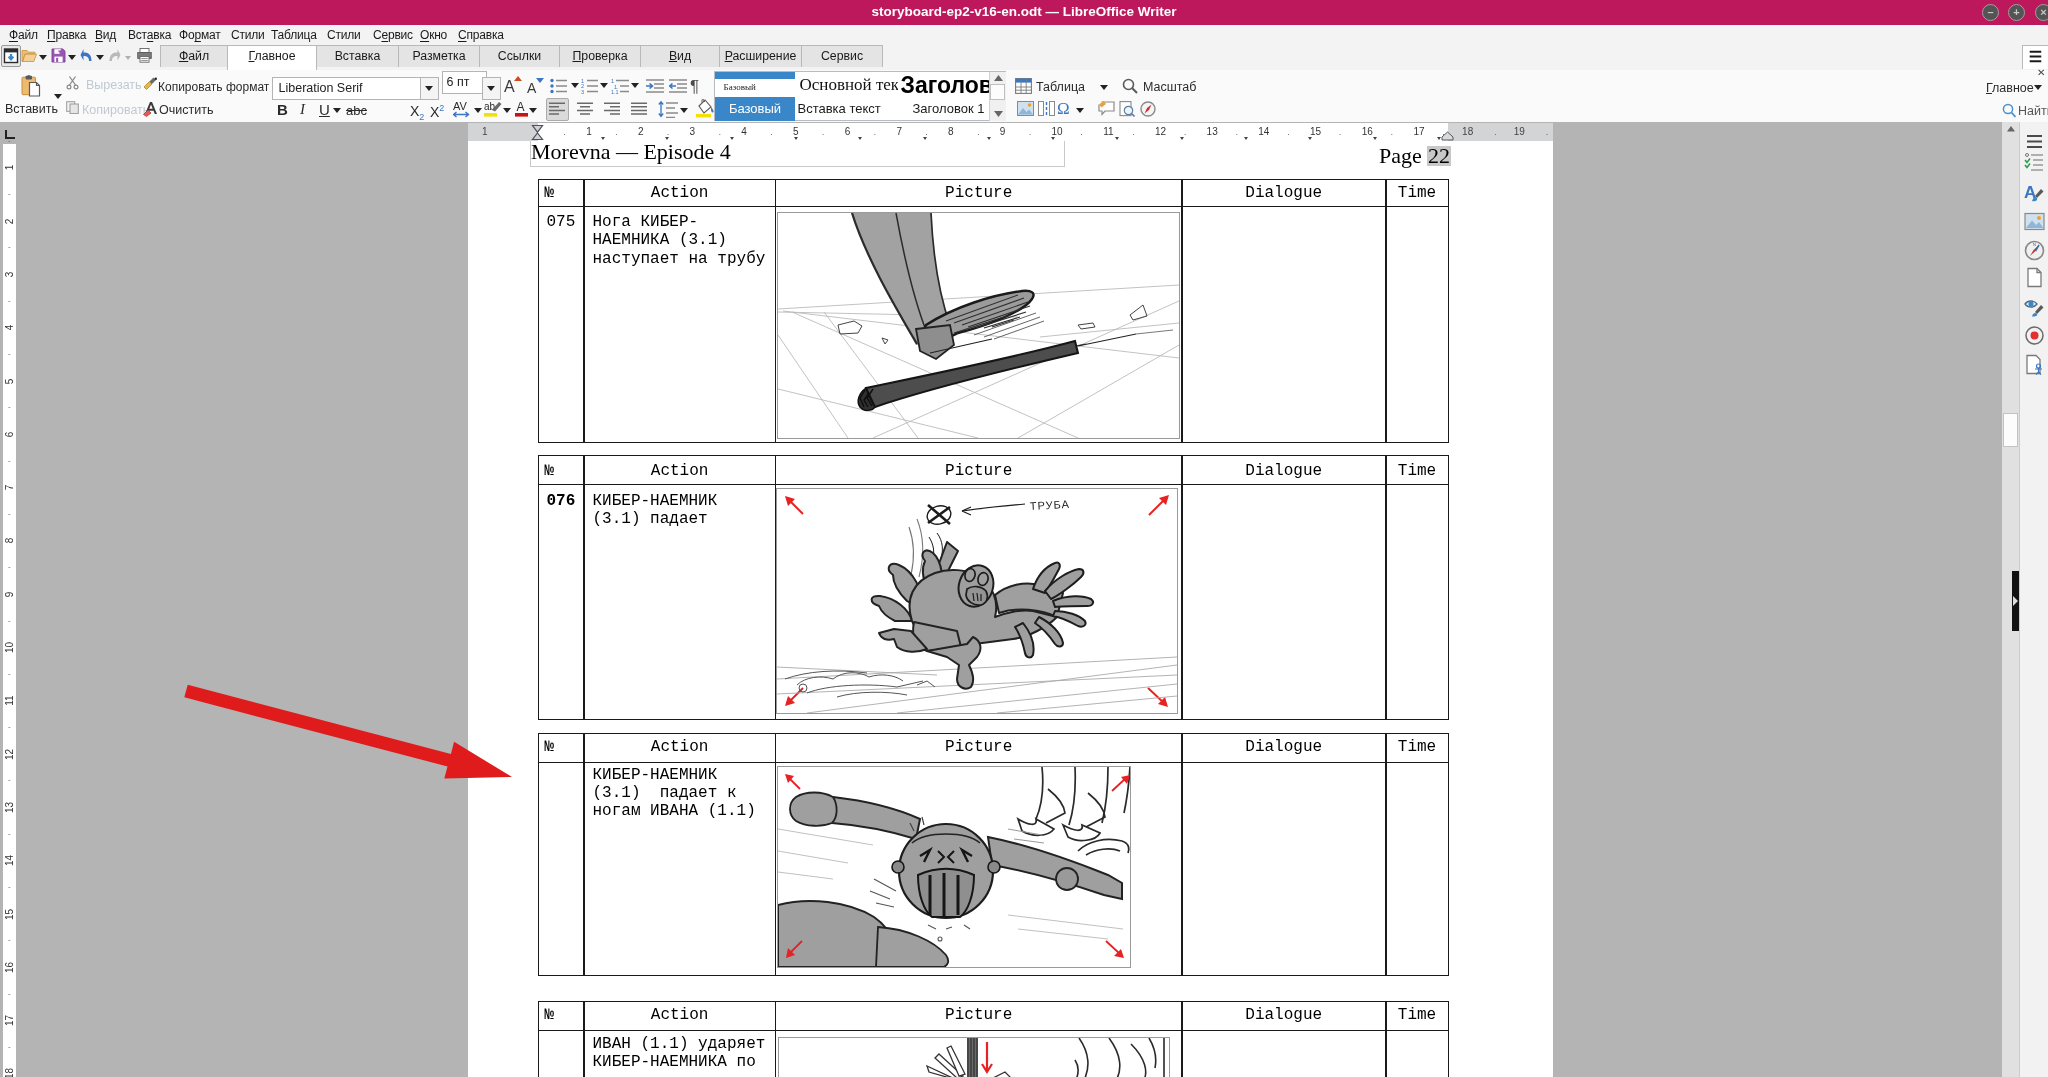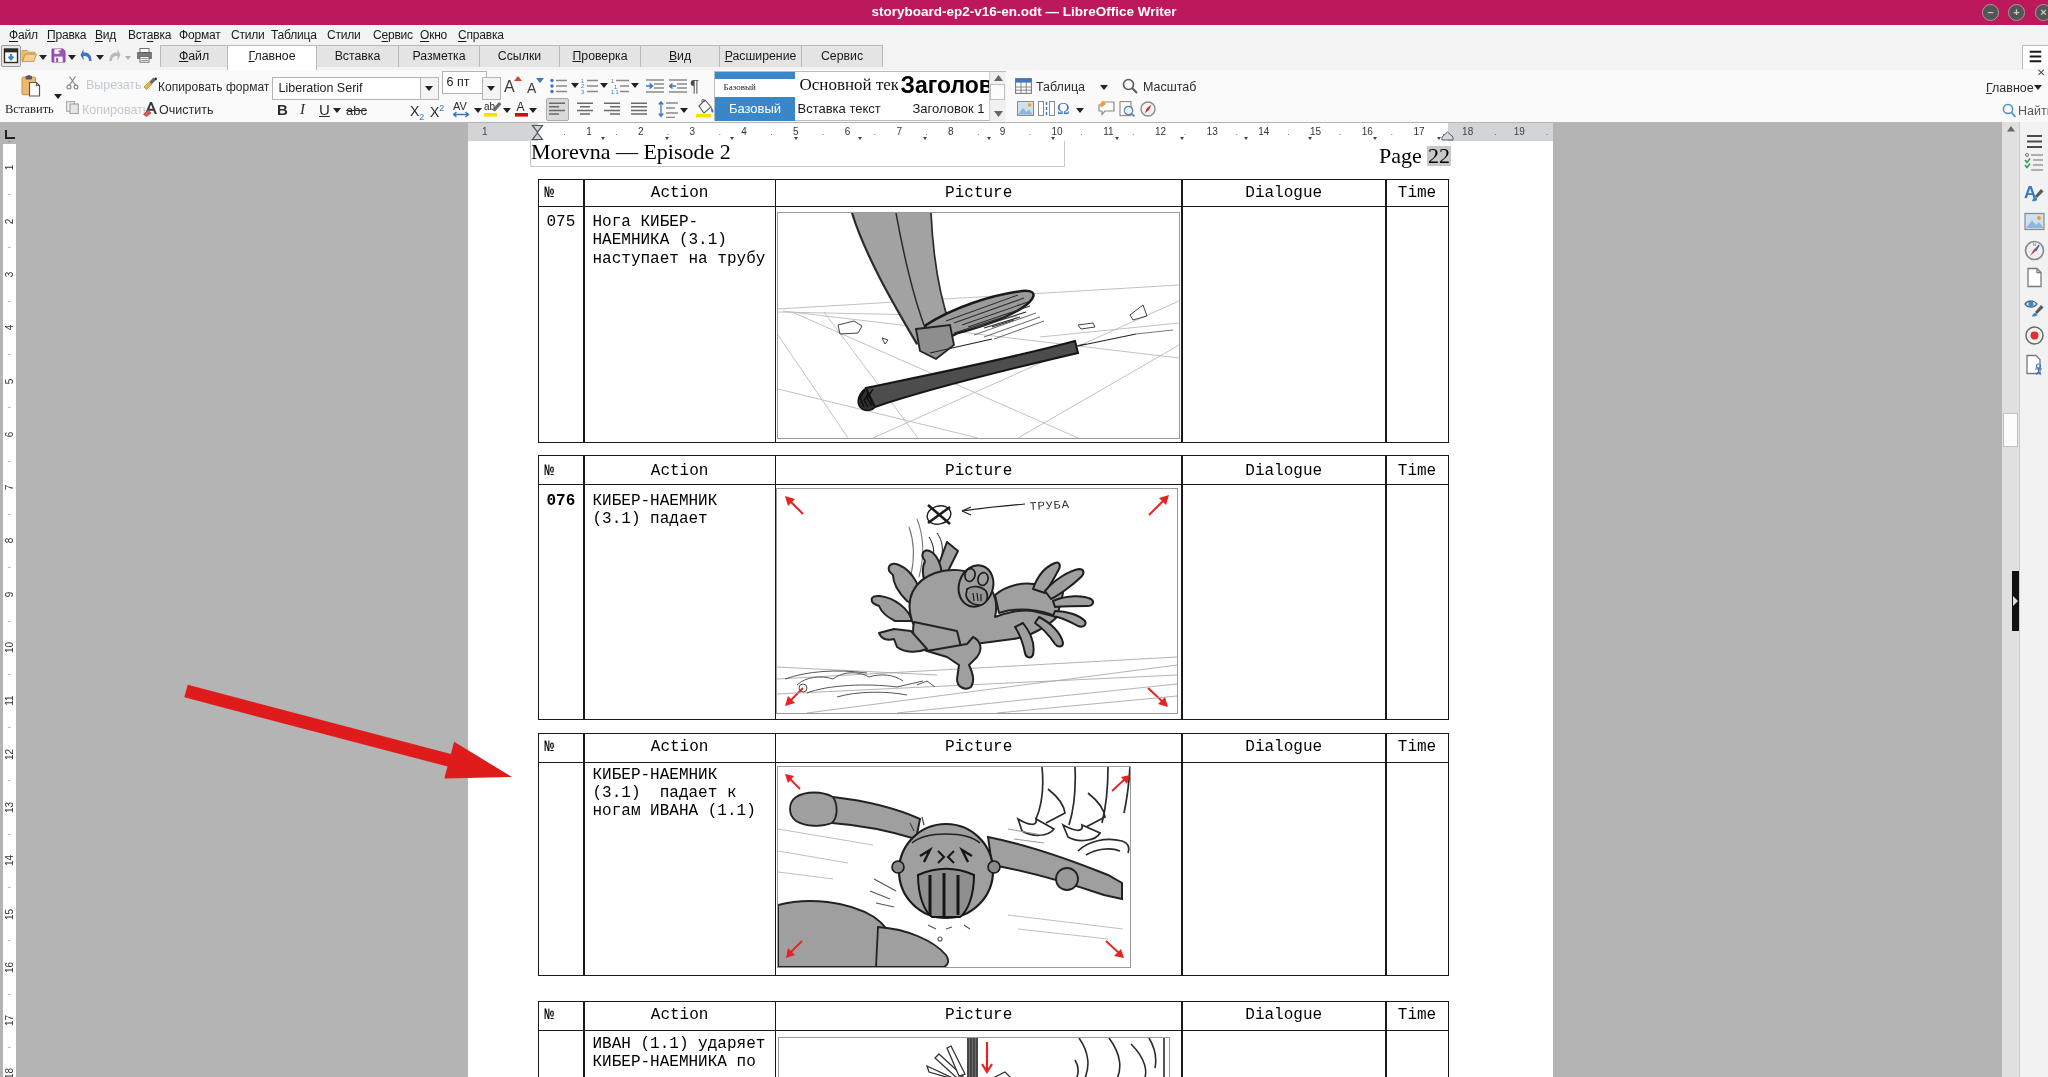--- a/index.html
+++ b/index.html
@@ -125,21 +125,21 @@
 <div class="abs" id="toolbar">
 
  <svg class="abs" style="left:21px;top:5px;" width="21" height="22" viewBox="0 0 21 22">
   <rect x="1" y="2.2" width="13.5" height="17.5" rx="1" fill="#ecbb70" stroke="#c89038" stroke-width="1"></rect>
   <rect x="4.6" y="0.8" width="6.4" height="3.6" rx="0.8" fill="#5a5a5a"></rect>
   <circle cx="7.8" cy="1.6" r="1.5" fill="#5a5a5a"></circle>
   <path d="M8.5 7.5 L15.5 7.5 L18.5 10.5 L18.5 21 L8.5 21 Z" fill="#fff" stroke="#5a5a5a" stroke-width="1.2"></path>
   <path d="M15.5 7.5 L15.5 10.5 L18.5 10.5" fill="none" stroke="#5a5a5a" stroke-width="1.2"></path>
  </svg>
  <div class="dd" style="left:54px;top:24px;"></div>
- <div class="tl" style="left:5px;top:31.5px;font-family:Liberation Serif, serif;">Вставить</div>
+ <div class="tl" style="left:5px;top:31.5px;">Вставить</div>
 
  <svg class="abs" style="left:66px;top:6px;" width="13" height="14" viewBox="0 0 13 14">
   <path d="M3.5 0.5 L9.8 9.5 M9.5 0.5 L3.2 9.5" stroke="#8a8a8a" stroke-width="1.3" fill="none"></path>
   <circle cx="3" cy="11" r="1.9" fill="none" stroke="#8a8a8a" stroke-width="1.2"></circle>
   <circle cx="10" cy="11" r="1.9" fill="none" stroke="#8a8a8a" stroke-width="1.2"></circle>
  </svg>
  <div class="tl dis" style="left:86px;top:8px;">Вырезать</div>
  <svg class="abs" style="left:66px;top:31px;" width="13" height="13" viewBox="0 0 13 13">
   <rect x="0.7" y="0.7" width="8" height="9.6" fill="#f2f2f2" stroke="#9a9a9a" stroke-width="1"></rect>
   <rect x="4" y="3" width="8.3" height="9.6" fill="#e6e6e6" stroke="#9a9a9a" stroke-width="1"></rect>
@@ -341,21 +341,21 @@
   </svg>
   <svg class="abs" style="left:973px;top:8px;" width="13" height="10" viewBox="0 0 13 10">
     <path d="M6.5 1 L12 6 L12 9 L1 9 L1 6 Z" fill="#d9dadc" stroke="#55585c" stroke-width="1"></path>
   </svg>
  </div>
  <div class="abs" style="left:5px;top:8px;width:8px;height:7px;border-left:2.5px solid #222;border-bottom:2.5px solid #222;"></div>
  <div class="abs" id="vruler"><span id="vrnums"><span class="vnum" style="top:18.299999999999997px;">1</span><span style="position:absolute;left:5px;top:-8.200000000000003px;font-size:8px;color:#666;">-</span><span class="vnum" style="top:71.6px;">2</span><span style="position:absolute;left:5px;top:45.099999999999994px;font-size:8px;color:#666;">-</span><span class="vnum" style="top:124.89999999999998px;">3</span><span style="position:absolute;left:5px;top:98.39999999999998px;font-size:8px;color:#666;">-</span><span class="vnum" style="top:178.2px;">4</span><span style="position:absolute;left:5px;top:151.7px;font-size:8px;color:#666;">-</span><span class="vnum" style="top:231.5px;">5</span><span style="position:absolute;left:5px;top:205px;font-size:8px;color:#666;">-</span><span class="vnum" style="top:284.79999999999995px;">6</span><span style="position:absolute;left:5px;top:258.29999999999995px;font-size:8px;color:#666;">-</span><span class="vnum" style="top:338.09999999999997px;">7</span><span style="position:absolute;left:5px;top:311.59999999999997px;font-size:8px;color:#666;">-</span><span class="vnum" style="top:391.4px;">8</span><span style="position:absolute;left:5px;top:364.9px;font-size:8px;color:#666;">-</span><span class="vnum" style="top:444.7px;">9</span><span style="position:absolute;left:5px;top:418.2px;font-size:8px;color:#666;">-</span><span class="vnum" style="top:498px;">10</span><span style="position:absolute;left:5px;top:471.5px;font-size:8px;color:#666;">-</span><span class="vnum" style="top:551.3px;">11</span><span style="position:absolute;left:5px;top:524.8px;font-size:8px;color:#666;">-</span><span class="vnum" style="top:604.5999999999999px;">12</span><span style="position:absolute;left:5px;top:578.0999999999999px;font-size:8px;color:#666;">-</span><span class="vnum" style="top:657.9px;">13</span><span style="position:absolute;left:5px;top:631.4px;font-size:8px;color:#666;">-</span><span class="vnum" style="top:711.1999999999999px;">14</span><span style="position:absolute;left:5px;top:684.6999999999999px;font-size:8px;color:#666;">-</span><span class="vnum" style="top:764.5px;">15</span><span style="position:absolute;left:5px;top:738px;font-size:8px;color:#666;">-</span><span class="vnum" style="top:817.8px;">16</span><span style="position:absolute;left:5px;top:791.3px;font-size:8px;color:#666;">-</span><span class="vnum" style="top:871.0999999999999px;">17</span><span style="position:absolute;left:5px;top:844.5999999999999px;font-size:8px;color:#666;">-</span><span class="vnum" style="top:924.4px;">18</span><span style="position:absolute;left:5px;top:897.9px;font-size:8px;color:#666;">-</span></span></div>
  <div class="abs" id="page">
 
   <div class="abs" style="left:61.5px;top:-12px;width:533px;height:35.5px;border:1px solid #c9c9c9;"></div>
-  <div class="abs" style="left:63px;top:-2.5px;font-family:'Liberation Serif',serif;font-size:22px;color:#000;white-space:nowrap;">Morevna — Episode 2</div>
+  <div class="abs" style="left:63px;top:-2.5px;font-family:'Liberation Serif',serif;font-size:22px;color:#000;white-space:nowrap;">Morevna — Episode 4</div>
   <div class="abs" style="left:958.5px;top:4.5px;width:24.5px;height:20px;background:#c8c8c8;"></div>
   <div class="abs" style="left:911px;top:1.5px;font-family:'Liberation Serif',serif;font-size:22px;color:#000;white-space:nowrap;">Page</div>
   <div class="abs" style="left:960px;top:1.5px;font-family:'Liberation Serif',serif;font-size:22px;color:#000;">22</div>
 
   <div class="stable" style="left:69.5px;top:38px;width:909px;height:261.5px;">
     <div class="hrow" style="height:26px;"></div>
     <div class="vline" style="left:44.6px;"></div>
     <div class="vline" style="left:236.2px;"></div>
     <div class="vline" style="left:642.7px;"></div>
     <div class="vline" style="left:846.5px;"></div>

